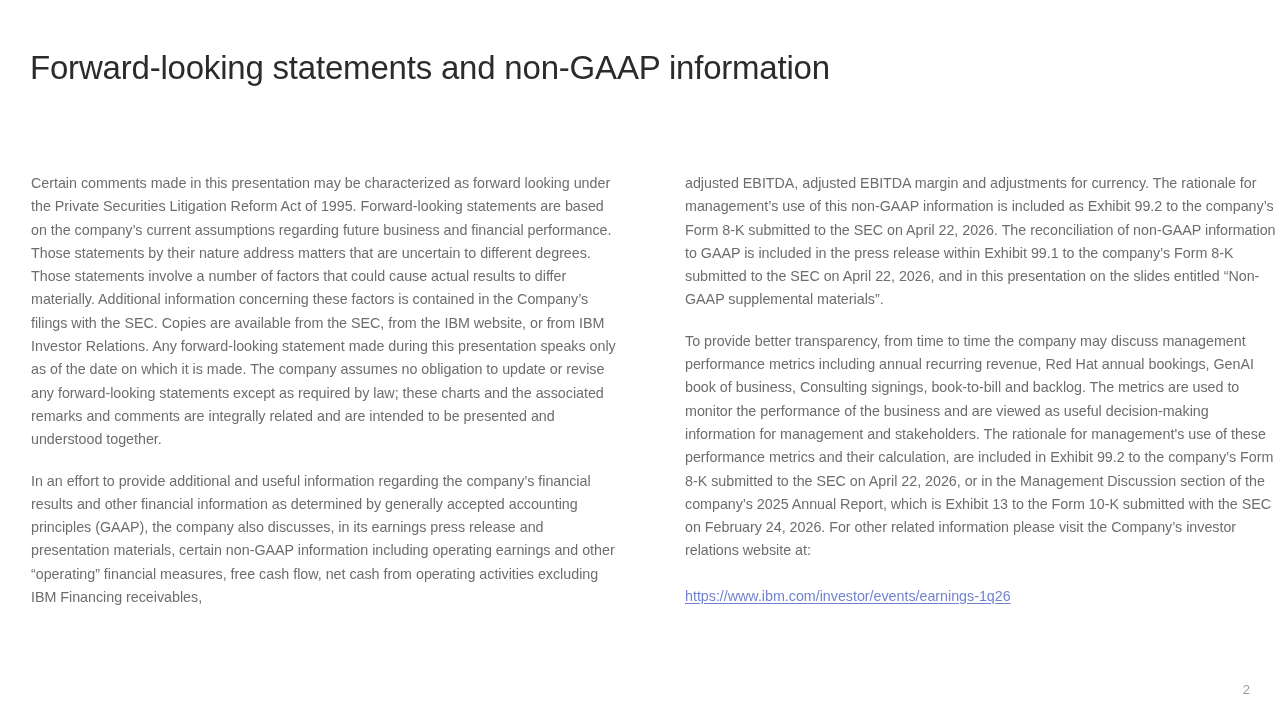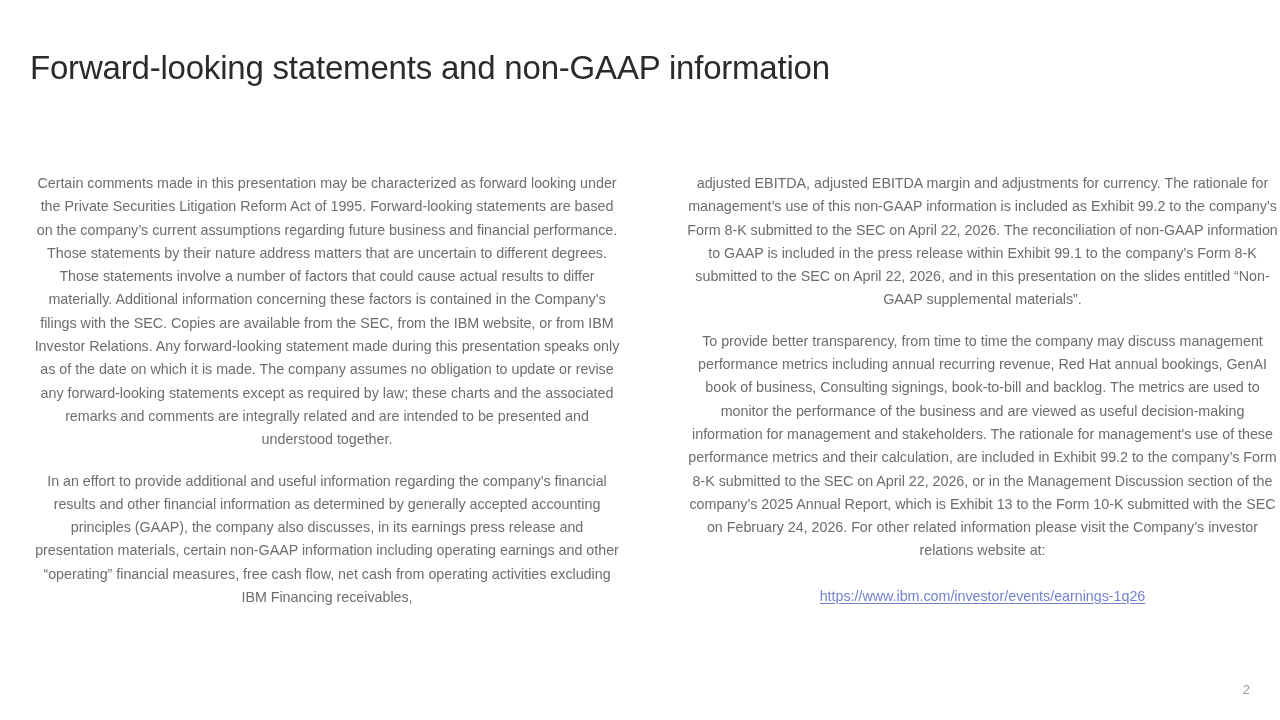--- a/index.html
+++ b/index.html
@@ -13,21 +13,20 @@
     font-family: "Liberation Sans", "DejaVu Sans", sans-serif;
     overflow: hidden;
     position: relative;
   }
 
   .slide {
     position: relative;
     width: 1280px;
     height: 720px;
     background: #ffffff;
-    text-align: center;
   }
 
   .slide-title {
     position: absolute;
     left: 30px;
     top: 24px;
     font-size: 33px;
     font-weight: 300;
     letter-spacing: -0.2px;
     color: #2b2b2b;

